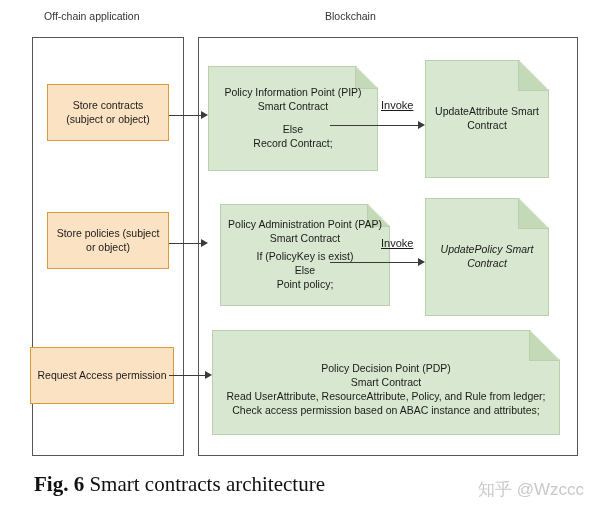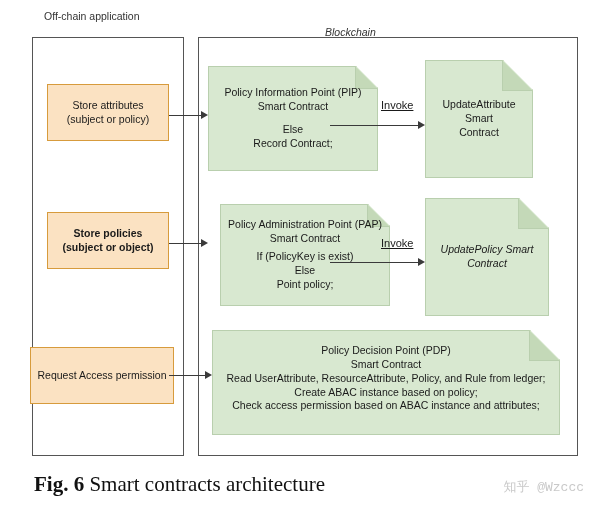--- a/index.html
+++ b/index.html
@@ -4,84 +4,84 @@
 <style>
   html,body{margin:0;padding:0;background:#ffffff;}
   body{width:600px;height:506px;position:relative;
        font-family:"Liberation Sans",sans-serif;color:#1a1a1a;overflow:hidden;}
 
   .fig{position:absolute;left:0;top:0;width:600px;height:506px;}
 
   
   .lane-title{position:absolute;font-size:10.5px;color:#333;white-space:nowrap;}
   #title-offchain{left:44px;top:10px;}
-  #title-blockchain{left:325px;top:26px;font-style:italic;}
+  #title-blockchain{left:325px;top:10px;}
 
   
   .lane-box{position:absolute;border:1.4px solid #555;background:#fff;box-sizing:border-box;}
   #lane-offchain{left:32px;top:37px;width:152px;height:419px;}
   #lane-blockchain{left:198px;top:37px;width:380px;height:419px;}
 
   
   .obox{position:absolute;box-sizing:border-box;background:#fbe2c2;border:1.3px solid #d79b3c;
         display:flex;align-items:center;justify-content:center;text-align:center;
         font-size:10.5px;line-height:1.25;color:#1a1a1a;padding:4px 6px;}
   #box-store-attributes{left:47px;top:84px;width:122px;height:57px;}
-  #box-store-policies{left:47px;top:212px;width:122px;height:57px;font-weight:bold;}
+  #box-store-policies{left:47px;top:212px;width:122px;height:57px;}
   #box-request-access{left:30px;top:347px;width:144px;height:57px;}
 
   
   .note{position:absolute;box-sizing:border-box;}
   .note .sheet{position:absolute;inset:0;background:#d8e8d0;border:1px solid #b9cfae;
                box-sizing:border-box;}
   .note .fold{position:absolute;top:0;right:0;background:#c4d9b8;border-left:1px solid #b9cfae;
               border-bottom:1px solid #b9cfae;}
   .note .txt{position:absolute;inset:0;display:flex;flex-direction:column;
              align-items:center;justify-content:center;text-align:center;
              font-size:10.5px;line-height:1.32;color:#1a1a1a;padding:14px 7px;box-sizing:border-box;}
   .note .txt .gap{height:9px;}
   .note-sm .sheet{clip-path:polygon(0 0, calc(100% - 22px) 0, 100% 22px, 100% 100%, 0 100%);}
   .note-sm .fold{width:22px;height:22px;clip-path:polygon(0 0, 100% 100%, 0 100%);}
   .note-lg .sheet{clip-path:polygon(0 0, calc(100% - 30px) 0, 100% 30px, 100% 100%, 0 100%);}
   .note-lg .fold{width:30px;height:30px;clip-path:polygon(0 0, 100% 100%, 0 100%);}
 
   #note-pip{left:208px;top:66px;width:170px;height:105px;}
   #note-pap{left:220px;top:204px;width:170px;height:102px;}
-  #note-update-attribute{left:425px;top:60px;width:108px;height:118px;}
+  #note-update-attribute{left:425px;top:60px;width:124px;height:118px;}
   #note-update-policy{left:425px;top:198px;width:124px;height:118px;font-style:italic;}
   #note-pdp{left:212px;top:330px;width:348px;height:105px;}
-  #note-pdp .txt{padding-top:14px;justify-content:flex-start;}
+  #note-pdp .txt{padding-top:14px;justify-content:flex-start;margin-top:18px;}
 
   
   .ln{position:absolute;background:#3a3a3a;}
   .hline{height:1.3px;}
   .arrowhead{position:absolute;width:0;height:0;
              border-top:4.5px solid transparent;border-bottom:4.5px solid transparent;
              border-left:7px solid #3a3a3a;}
   .inv-label{position:absolute;font-size:11px;color:#1a1a1a;white-space:nowrap;text-decoration:underline;}
 
   
   #caption{position:absolute;left:34px;top:472px;font-family:"Liberation Serif",serif;
            font-size:21px;color:#111;white-space:nowrap;}
   #caption b{font-weight:bold;}
-  #watermark{position:absolute;right:16px;top:478px;font-size:13px;color:#c9c9c9;
-             white-space:nowrap;font-family:Liberation Mono, monospace;}
+  #watermark{position:absolute;right:16px;top:478px;font-size:17px;color:#c9c9c9;
+             white-space:nowrap;font-family:Liberation Sans, sans-serif;}
 </style>
 </head>
 <body>
 
 <div class="fig">
 
   <div class="lane-title" id="title-offchain">Off-chain application</div>
   <div class="lane-title" id="title-blockchain">Blockchain</div>
 
   <div class="lane-box" id="lane-offchain"></div>
   <div class="lane-box" id="lane-blockchain"></div>
 
-  <div class="obox" id="box-store-attributes">Store attributes (subject or policy)</div>
+  <div class="obox" id="box-store-attributes">Store contracts (subject or object)</div>
   <div class="obox" id="box-store-policies">Store policies (subject or object)</div>
   <div class="obox" id="box-request-access">Request Access permission</div>
 
   <div class="note note-sm" id="note-pip">
     <div class="sheet"></div>
     <div class="fold"></div>
     <div class="txt">
       <div>Policy Information Point (PIP)</div>
       <div>Smart Contract</div>
       <div class="gap"></div>
@@ -121,21 +121,20 @@
     </div>
   </div>
 
   <div class="note note-lg" id="note-pdp">
     <div class="sheet"></div>
     <div class="fold"></div>
     <div class="txt">
       <div>Policy Decision Point (PDP)</div>
       <div>Smart Contract</div>
       <div>Read UserAttribute, ResourceAttribute, Policy, and Rule from ledger;</div>
-      <div>Create ABAC instance based on policy;</div>
       <div>Check access permission based on ABAC instance and attributes;</div>
     </div>
   </div>
 
   <div class="ln hline" style="left:169px;top:115px;width:34px;"></div>
   <div class="arrowhead" style="left:201px;top:111px;"></div>
 
   <div class="ln hline" style="left:169px;top:243px;width:34px;"></div>
   <div class="arrowhead" style="left:201px;top:239px;"></div>
 

